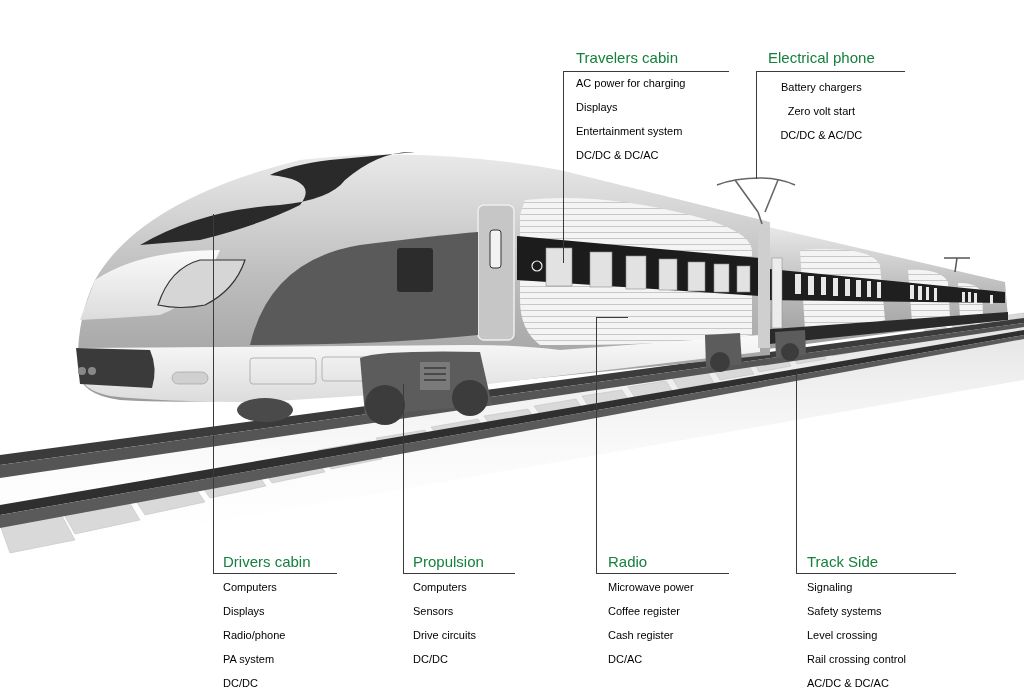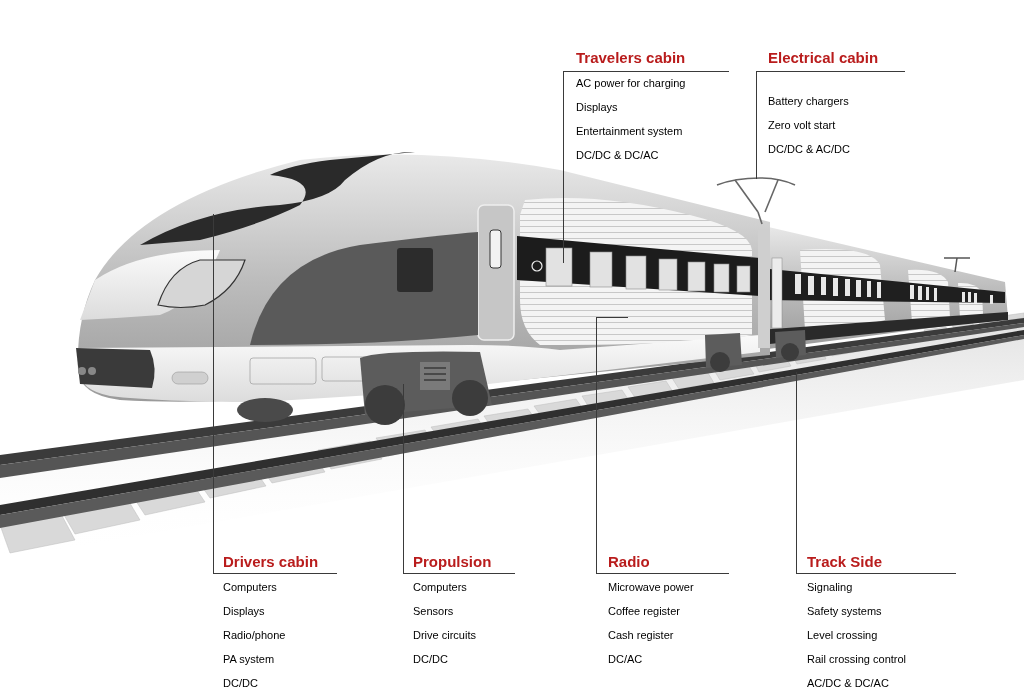--- a/index.html
+++ b/index.html
@@ -1,20 +1,20 @@
 <!DOCTYPE html>
 <html><head>
 <meta charset="utf-8">
 <style>
   html, body { margin: 0; padding: 0; background: #ffffff; }
   body { width: 1024px; height: 693px; position: relative; overflow: hidden;
          font-family: "Liberation Sans", "DejaVu Sans", sans-serif; color: #1a1a1a; }
   .scene { position: absolute; left: 0; top: 0; width: 1024px; height: 693px; }
   .callout { position: absolute; }
-  .callout .title { font-weight: bold; font-size: 15px; line-height: 20px; color: #b91c1c; white-space: nowrap; }
+  .callout .title { font-weight: normal; font-size: 15px; line-height: 20px; color: #15803d; white-space: nowrap; }
   .callout .items { list-style: none; margin: 0; padding: 0; }
   .callout .items li { font-size: 11px; line-height: 24px; color: #000000; white-space: nowrap; }
   .leader { position: absolute; background: #3a3a3a; }
 </style>
 </head>
 <body>
 
 <svg class="scene" viewBox="0 0 1024 693" xmlns="http://www.w3.org/2000/svg">
   <defs>
     <linearGradient id="bodyGrad" x1="0" y1="0" x2="0" y2="1">
@@ -197,22 +197,22 @@
   <div class="title">Travelers cabin</div>
   <ul class="items" style="margin-top:3px;">
     <li>AC power for charging</li>
     <li>Displays</li>
     <li>Entertainment system</li>
     <li>DC/DC &amp; DC/AC</li>
   </ul>
 </div>
 
 <div class="callout" style="left:768px; top:48px;">
-  <div class="title">Electrical cabin</div>
-  <ul class="items" style="margin-top:21px;">
+  <div class="title">Electrical phone</div>
+  <ul class="items" style="margin-top:7px;text-align:center;">
     <li>Battery chargers</li>
     <li>Zero volt start</li>
     <li>DC/DC &amp; AC/DC</li>
   </ul>
 </div>
 
 <div class="callout" style="left:223px; top:552px;">
   <div class="title">Drivers cabin</div>
   <ul class="items" style="margin-top:3px;">
     <li>Computers</li>

